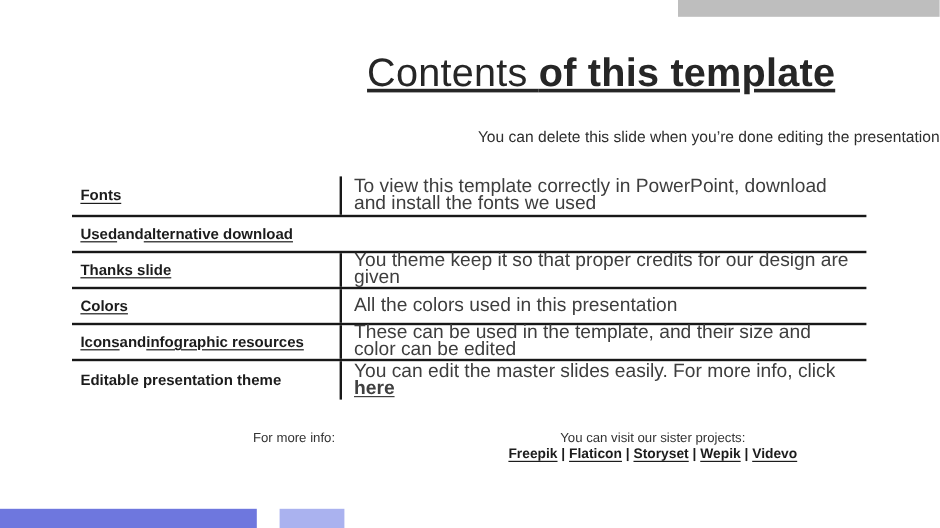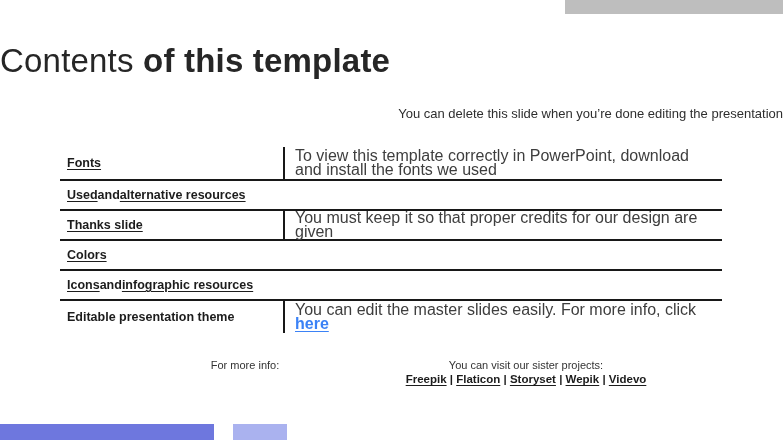--- a/index.html
+++ b/index.html
@@ -19,24 +19,25 @@
   .bottom-bar-1 {
     position: absolute; bottom: 0; left: 0; width: 214px; height: 16px;
   }
   .bottom-bar-2 {
     position: absolute; bottom: 0; left: 233px; width: 54px; height: 16px;
   }
 
   
   .title {
     position: absolute; top: 42px; left: 0; width: 696px;
-    text-align: left;
+    text-align: right;
     font-size: 33px;
     letter-spacing: 0.2px;
     color: #262626;
+    text-decoration: underline;
   }
   .title .t-regular { font-weight: 400; }
   .title .t-bold { font-weight: 700; }
 
   .subtitle {
     position: absolute; top: 106px; left: 0; width: 783px;
     text-align: right;
     font-size: 13px;
     color: #2e2e2e;
   }
@@ -67,36 +68,36 @@
     border-left: 2px solid #181818;
     display: flex; align-items: center; flex-wrap: wrap;
     padding-left: 10px; padding-right: 14px;
     font-size: 16px;
     line-height: 14px;
     color: #3e3e3e;
   }
   .tdesc .dtext { display: inline; }
   .tdesc .dlink {
     font-weight: 700;
-    color: #3b82f6;
+    color: #404040;
     text-decoration: underline;
     text-underline-offset: 2px;
     white-space: pre;
   }
 
   
   .footer-block {
     position: absolute; top: 358px;
     text-align: center;
     font-size: 11px;
     line-height: 14px;
     color: #333333;
   }
   .footer-info { left: 130px; width: 230px; }
-  .footer-sister { left: 386px; width: 280px; }
+  .footer-sister { left: 404px; width: 280px; }
   .footer-links {
     font-size: 11.5px;
     font-weight: 700;
     color: #1c1c1c;
   }
   .footer-links .flink {
     text-decoration: underline;
     text-underline-offset: 2px;
   }
   .footer-links .fsep { text-decoration: none; white-space: pre; }
@@ -116,41 +117,47 @@
         <span class="ul">Fonts</span>
       </div>
       <div class="tdesc">
         <span><span class="dtext">To view this template correctly in PowerPoint, download and install the fonts we used</span></span>
       </div>
     </div>
     <div class="trow">
       <div class="tlabel">
         <span class="ul">Used</span>
         <span> and </span>
-        <span class="ul">alternative resources</span>
+        <span class="ul">alternative download</span>
       </div>
     </div>
     <div class="trow">
       <div class="tlabel">
         <span class="ul">Thanks slide</span>
       </div>
       <div class="tdesc">
-        <span><span class="dtext">You must keep it so that proper credits for our design are given</span></span>
+        <span><span class="dtext">You theme keep it so that proper credits for our design are given</span></span>
       </div>
     </div>
     <div class="trow">
       <div class="tlabel">
         <span class="ul">Colors</span>
+      </div>
+      <div class="tdesc">
+        <span><span class="dtext">All the colors used in this presentation</span></span>
       </div>
     </div>
     <div class="trow">
       <div class="tlabel">
         <span class="ul">Icons</span>
         <span> and </span>
         <span class="ul">infographic resources</span>
+      </div>
+      <div class="tdesc">
+        <span><span class="dtext">These can be used in the template, and their size and color can be edited</span></span>
       </div>
     </div>
     <div class="trow last">
       <div class="tlabel">
         <span>Editable presentation theme</span>
       </div>
       <div class="tdesc">
         <span><span class="dtext">You can edit the master slides easily. For more info, click </span><span class="dlink">here</span></span>
       </div>
     </div>

